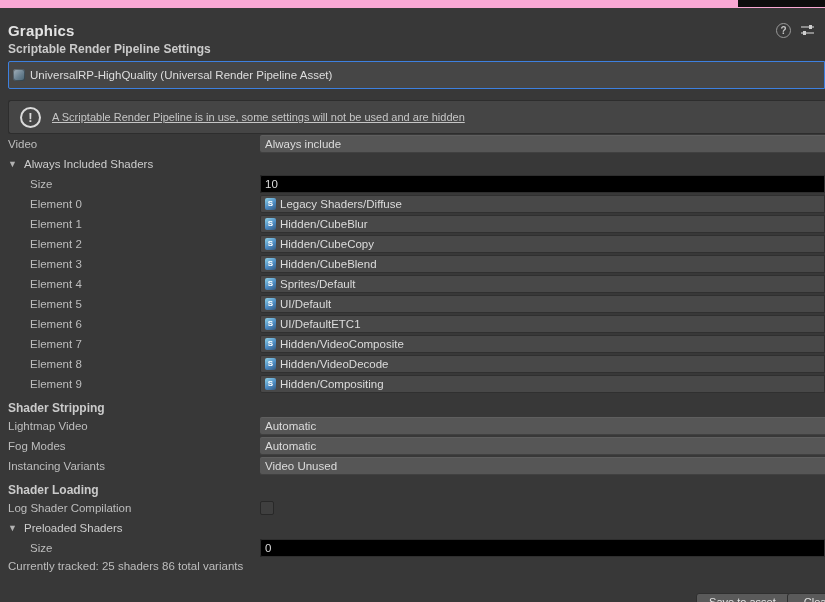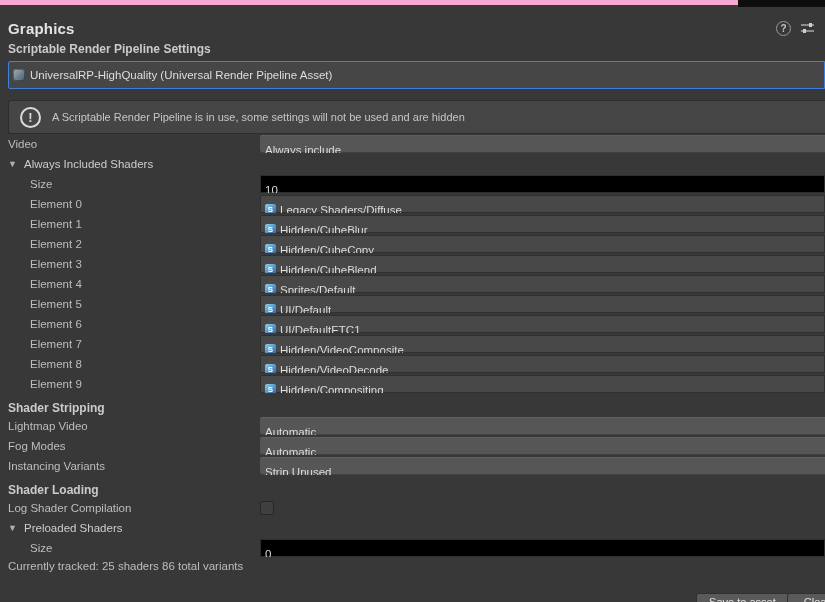--- a/index.html
+++ b/index.html
@@ -6,55 +6,55 @@
   html,body { width:825px; height:602px; }
   body {
     background:#383838;
     font-family:"Liberation Sans", sans-serif;
     color:#c2c2c2;
     overflow:hidden;
   }
   .window { position:relative; width:825px; height:602px; background:#383838; overflow:hidden; }
 
   
-  .titlebar { height:36px; display:flex; align-items:center; padding:16px 10px 0 8px; border-top:5px solid #f9a8d4;justify-content:flex-end; }
+  .titlebar { height:36px; display:flex; align-items:center; padding:16px 10px 0 8px; border-top:8px solid #f9a8d4;justify-content:flex-end; }
   .title { font-size:15px; font-weight:bold; color:#e3e3e3; flex:1; letter-spacing:0.2px; }
   .tb-icons { display:flex; gap:9px; align-items:center; }
   .help-icon { width:15px; height:15px; border-radius:50%; border:1px solid #9a9a9a; color:#c4c4c4;
     font-size:10px; font-weight:bold; display:flex; align-items:center; justify-content:center; cursor:default; }
   .preset-icon { width:15px; height:13px; display:block; }
   .corner-black { position:absolute; top:0; right:0; width:87px; height:7px; background:#0d0d0d; }
 
   .content { padding-left:8px; }
 
   .section-label { font-weight:bold; font-size:12px; color:#cbcbcb; height:16px; margin-top:6px;
     display:flex; align-items:center; }
   .srp-section-label { margin-top:5px; }
 
   .row { display:flex; align-items:center; height:20px; }
   .label { width:252px; font-size:11.5px; color:#bdbdbd; flex-shrink:0; white-space:nowrap; overflow:hidden; }
   .indent .label { padding-left:22px; }
 
-  .field { flex:1; height:16px; display:flex; align-items:flex-start; padding:9px 5px; font-size:11.5px;
+  .field { flex:1; height:16px; display:flex; align-items:center; padding:9px 5px; font-size:11.5px;
     color:#dcdcdc; border-radius:2px 0 0 2px; overflow:hidden; white-space:nowrap; }
   .dropdown { background:#565656; box-shadow:inset 0 1px 0 rgba(255,255,255,0.06), inset 0 -1px 0 rgba(0,0,0,0.25); }
   .textfield { background:#000000; box-shadow:inset 0 0 0 1px #2e2e2e; }
   .objfield { background:#484848; gap:4px; box-shadow:inset 0 0 0 1px #303030; }
 
   .srp-field { margin-top:4px; height:28px; background:#464646; border:1px solid #3d80df;
     display:flex; align-items:center; gap:5px; padding:0 4px; font-size:11.5px; color:#dedede;
     border-radius:2px 0 0 2px; overflow:hidden; white-space:nowrap; }
   .srp-icon { width:12px; height:12px; border-radius:3px; flex-shrink:0;
     background:linear-gradient(135deg,#a8b4bd 0%,#6b8292 55%,#46606f 100%); box-shadow:inset 0 0 0 1px rgba(0,0,0,0.35); }
 
   .helpbox { margin-top:11px; height:34px; background:#454545; border:1px solid #2d2d2d; border-right:none;
     border-radius:3px 0 0 3px; display:flex; align-items:center; gap:11px; padding:0 11px; }
   .warn-circle { width:21px; height:21px; border-radius:50%; border:2px solid #dadada; color:#dadada;
     display:flex; align-items:center; justify-content:center; font-weight:bold; font-size:13px; flex-shrink:0; }
-  .help-text { font-size:11px; color:#c6c6c6; }
+  .help-text { font-size:11px; color:#c6c6c6;text-decoration:underline; }
 
   .foldout { display:flex; align-items:center; height:20px; gap:6px; font-size:11.5px; color:#cdcdcd; cursor:default; }
   .arrow { font-size:9px; color:#b2b2b2; width:10px; display:inline-block; }
 
   .shader-icon { width:11px; height:12px; border-radius:2px; flex-shrink:0;
     background:linear-gradient(145deg,#8fd2e8 0%,#4d8cc4 55%,#33587e 100%);
     color:#ffffff; font-size:8px; font-weight:bold; line-height:12px; text-align:center; }
 
   .checkbox { width:14px; height:14px; background:#3f3f3f; border:1px solid #282828; border-radius:2px; }
 
@@ -199,21 +199,21 @@
     </div>
     <div class="row">
       <span class="label">Fog Modes</span>
       <div class="field dropdown">
         <span>Automatic</span>
       </div>
     </div>
     <div class="row">
       <span class="label">Instancing Variants</span>
       <div class="field dropdown">
-        <span>Strip Unused</span>
+        <span>Video Unused</span>
       </div>
     </div>
 
     <div class="section-label">Shader Loading</div>
 
     <div class="row">
       <span class="label">Log Shader Compilation</span>
       <span class="checkbox"></span>
     </div>
 

